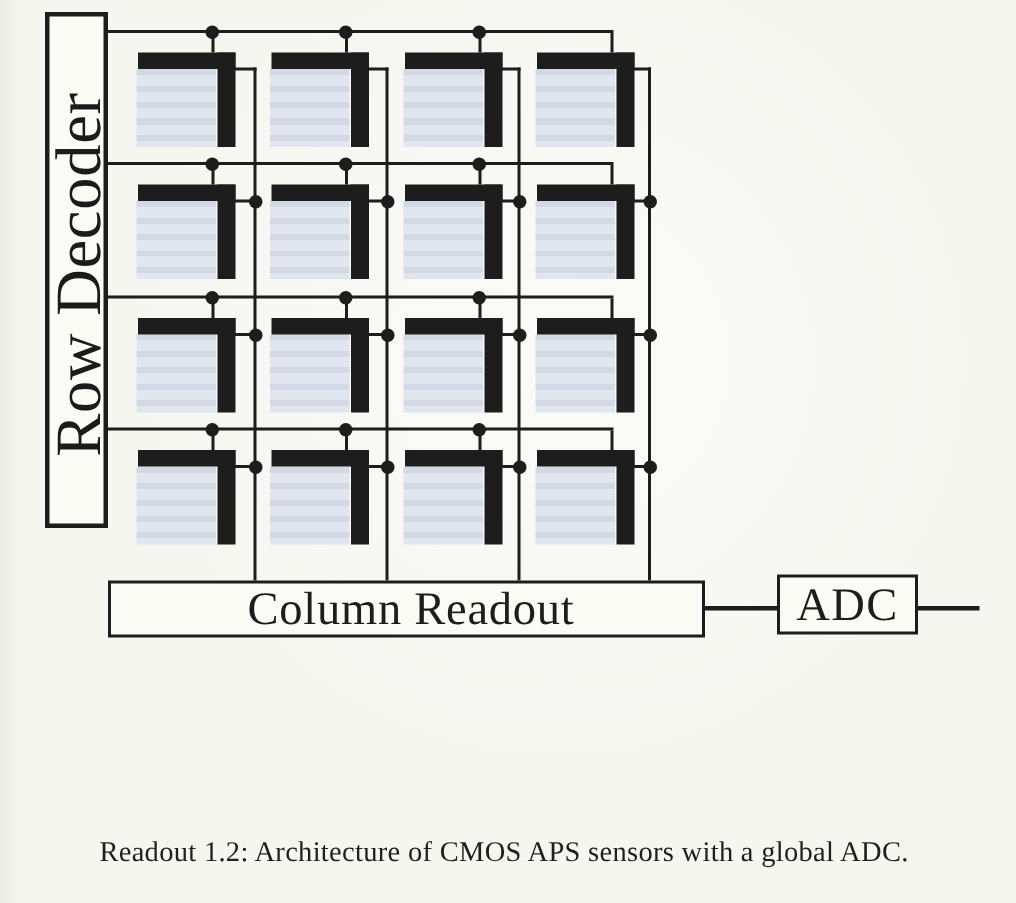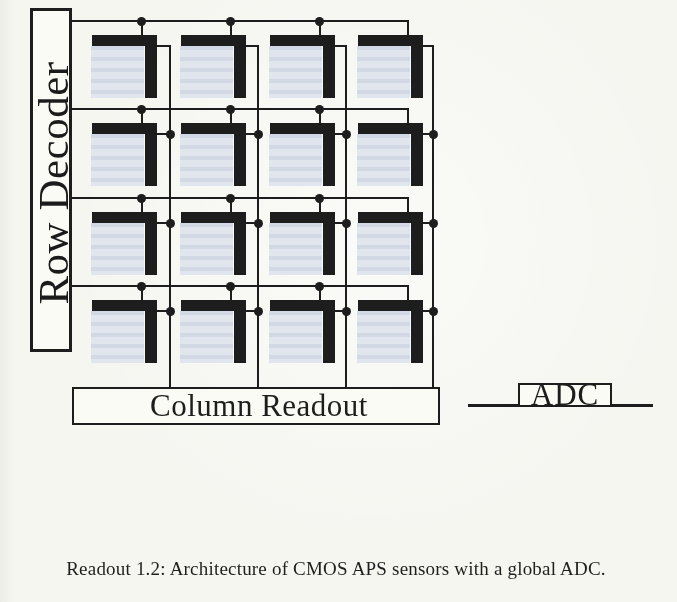--- a/index.html
+++ b/index.html
@@ -30,26 +30,26 @@
   .block{
     position:absolute;border:2.5px solid var(--ink);
     background:#fbfbf6;box-sizing:border-box;
   }
   .row-decoder{left:30px;top:8px;width:42px;height:344px;border-width:3px;}
   .rd-label{
     position:absolute;left:20px;top:172px;
     transform:translate(-50%,-50%) rotate(-90deg);
     white-space:nowrap;font-size:43px;letter-spacing:.5px;color:#1b1b1b;
   }
-  .column-readout{left:72px;top:387px;width:368px;height:38px;}
+  .column-readout{left:72px;top:387px;width:398px;height:38px;}
   .cr-label{
     position:absolute;inset:0;display:flex;align-items:center;justify-content:center;
     font-size:31px;letter-spacing:.5px;padding-left:6px;
   }
-  .adc{left:518px;top:383px;width:94px;height:24px;text-align:center;}
+  .adc{left:518px;top:383px;width:94px;height:40px;text-align:center;}
   .adc-label{
     position:absolute;inset:0;display:flex;align-items:center;justify-content:center;
     font-size:31px;letter-spacing:1px;
   }
   .legend{position:absolute;left:0;top:470px;width:677px;height:80px;}
   .caption{
     position:absolute;left:30px;top:558px;width:612px;text-align:center;
     font-size:19px;color:#1f1f1f;letter-spacing:.2px;
   }
 </style>

